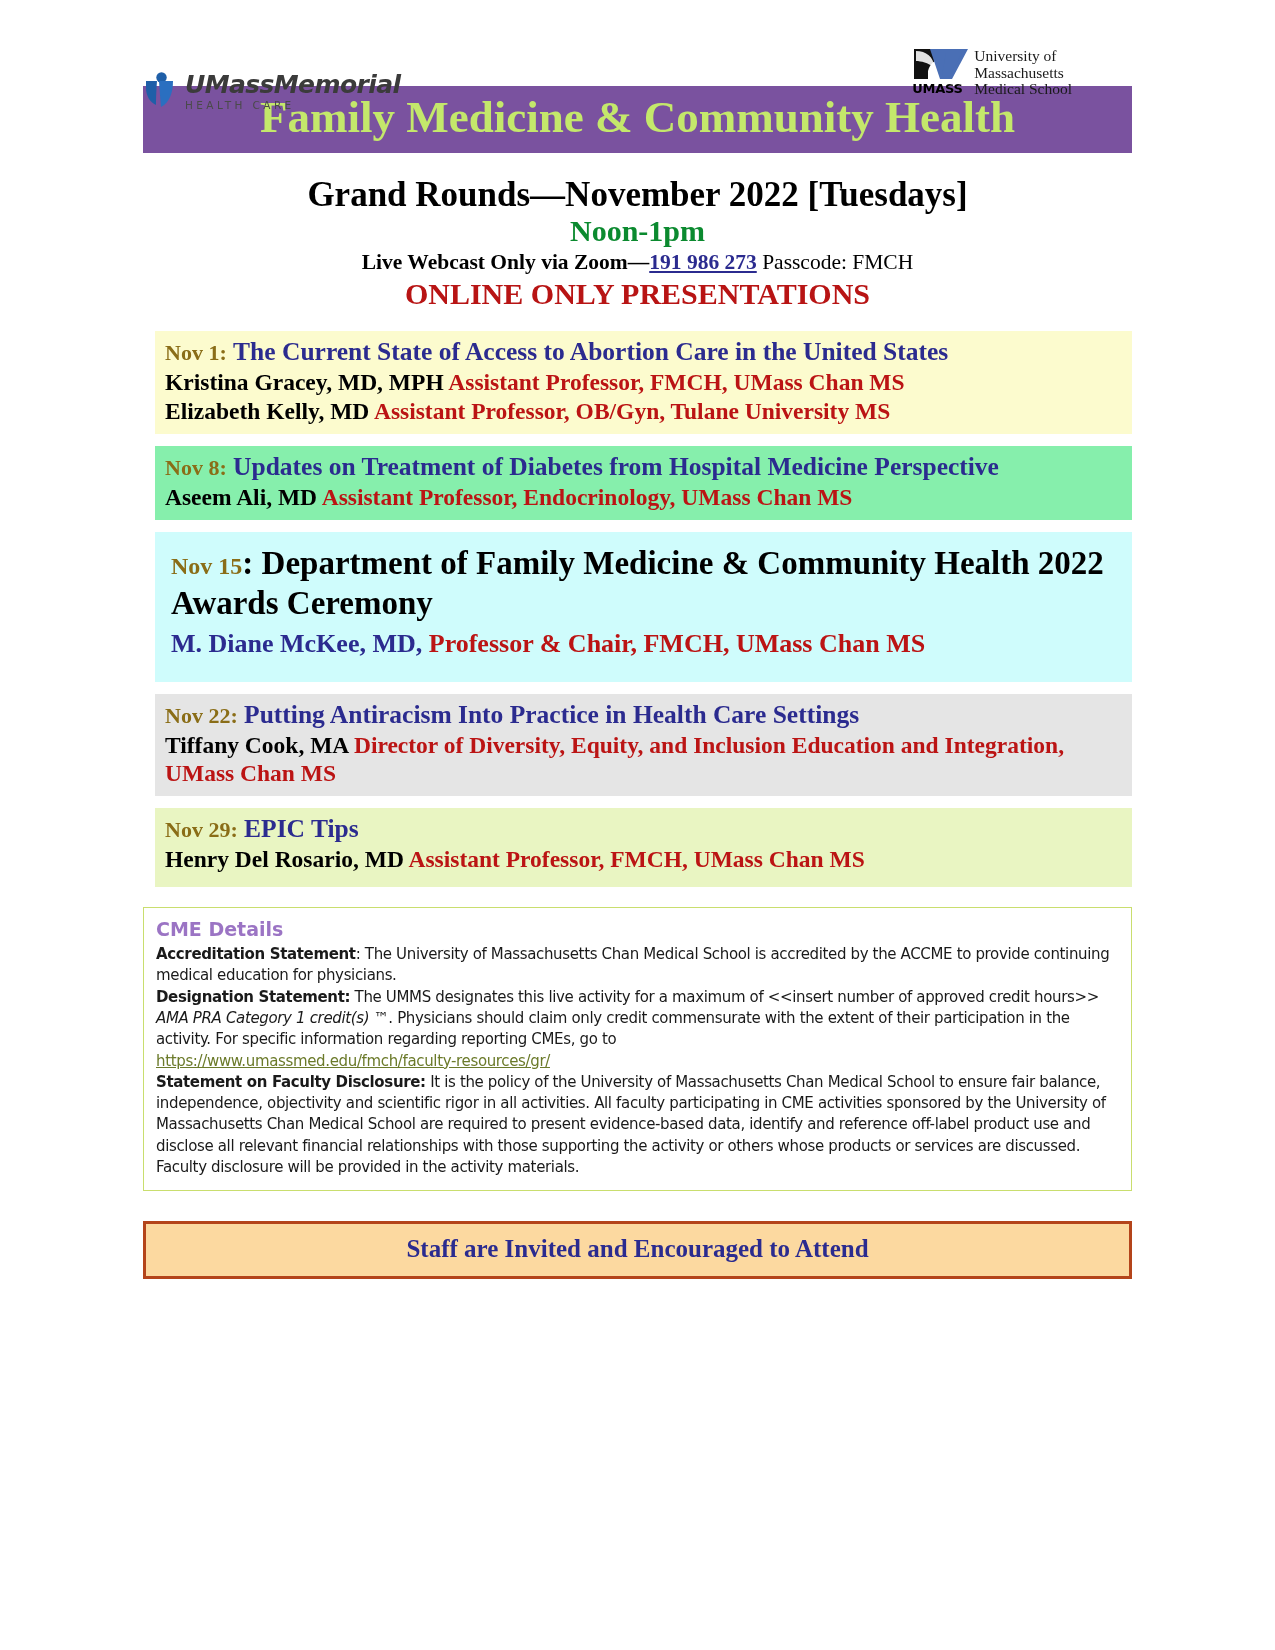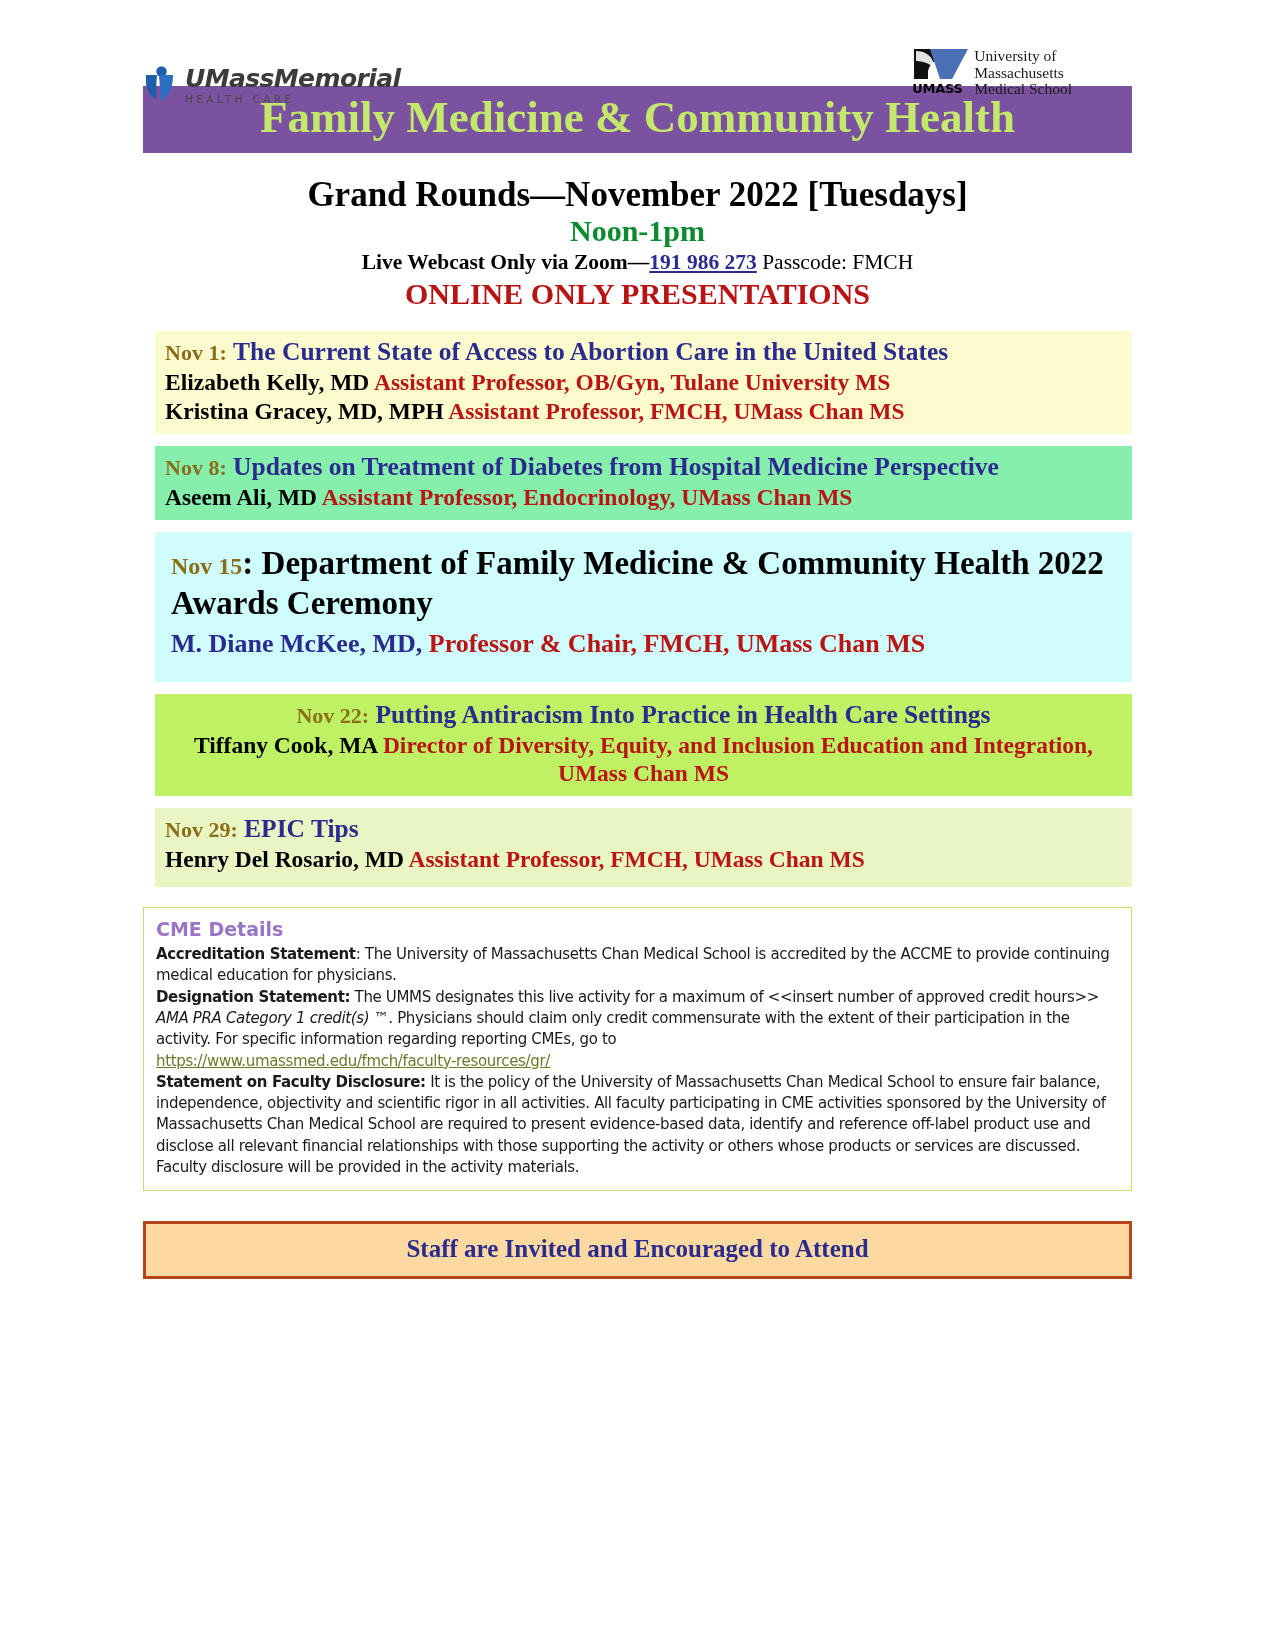--- a/index.html
+++ b/index.html
@@ -27,21 +27,21 @@
 
   
   .logo-row {
     position: relative;
     height: 78px;
     margin: 0;
   }
   .logo-umm {
     position: absolute;
     left: 143px;
-    top: 66px;
+    top: 72px;
     display: flex;
     align-items: center;
     gap: 9px;
   }
   .umm-mark {
     width: 33px;
     height: 38px;
     position: relative;
     flex: none;
   }
@@ -298,35 +298,35 @@
     <div class="sub-line1">Grand Rounds—November 2022 [Tuesdays]</div>
     <div class="sub-line2">Noon-1pm</div>
     <div class="sub-line3"><span>Live Webcast Only via Zoom—</span><span class="zoom-id">191 986 273</span><span class="passcode"> Passcode: FMCH</span></div>
     <div class="sub-line4">ONLINE ONLY PRESENTATIONS</div>
   </div>
 
   <div class="sessions">
 
     <div class="session block-1" style="background: rgb(252, 251, 206);">
       <div class="s-title"><span class="s-date">Nov 1:</span>&nbsp;<span>The Current State of Access to Abortion Care in the United States</span></div>
+      <div class="s-person"><span>Kristina Gracey, MD, MPH</span> <span class="s-role">Assistant Professor, FMCH, UMass Chan MS</span></div>
       <div class="s-person"><span>Elizabeth Kelly, MD</span> <span class="s-role">Assistant Professor, OB/Gyn, Tulane University MS</span></div>
-      <div class="s-person"><span>Kristina Gracey, MD, MPH</span> <span class="s-role">Assistant Professor, FMCH, UMass Chan MS</span></div>
     </div>
 
     <div class="session block-2" style="background: #86efac;">
       <div class="s-title"><span class="s-date">Nov 8:</span>&nbsp;<span>Updates on Treatment of Diabetes from Hospital Medicine Perspective</span></div>
       <div class="s-person"><span>Aseem Ali, MD</span> <span class="s-role">Assistant Professor, Endocrinology, UMass Chan MS</span></div>
     </div>
 
     <div class="session block-3" style="background: rgb(207, 252, 252); margin-top: 12px;">
       <div class="s-title"><span class="s-date">Nov 15</span><span>: Department of Family Medicine &amp; Community Health 2022 Awards Ceremony</span></div>
       <div class="s-person"><span>M. Diane McKee, MD,</span><span class="s-role"> Professor &amp; Chair, FMCH, UMass Chan MS</span></div>
     </div>
 
-    <div class="session block-4" style="background: #bef264; text-align: center;">
+    <div class="session block-4" style="background: #e5e5e5;">
       <div class="s-title"><span class="s-date">Nov 22:</span>&nbsp;<span>Putting Antiracism Into Practice in Health Care Settings</span></div>
       <div class="s-person"><span>Tiffany Cook, MA</span> <span class="s-role">Director of Diversity, Equity, and Inclusion Education and Integration, UMass Chan MS</span></div>
     </div>
 
     <div class="session block-5" style="background: rgb(233, 245, 194);">
       <div class="s-title"><span class="s-date">Nov 29:</span>&nbsp;<span>EPIC Tips</span></div>
       <div class="s-person"><span>Henry Del Rosario, MD</span> <span class="s-role">Assistant Professor, FMCH, UMass Chan MS</span></div>
     </div>
 
   </div>

